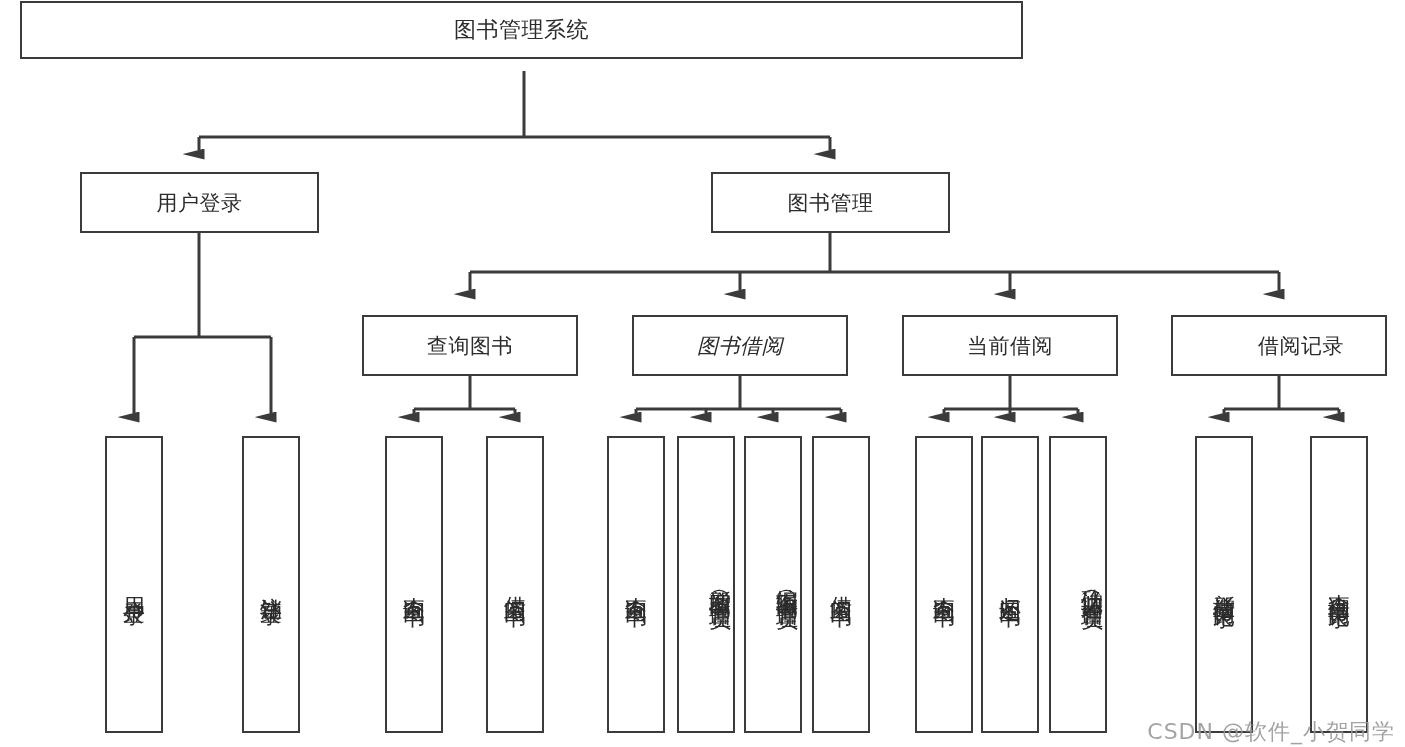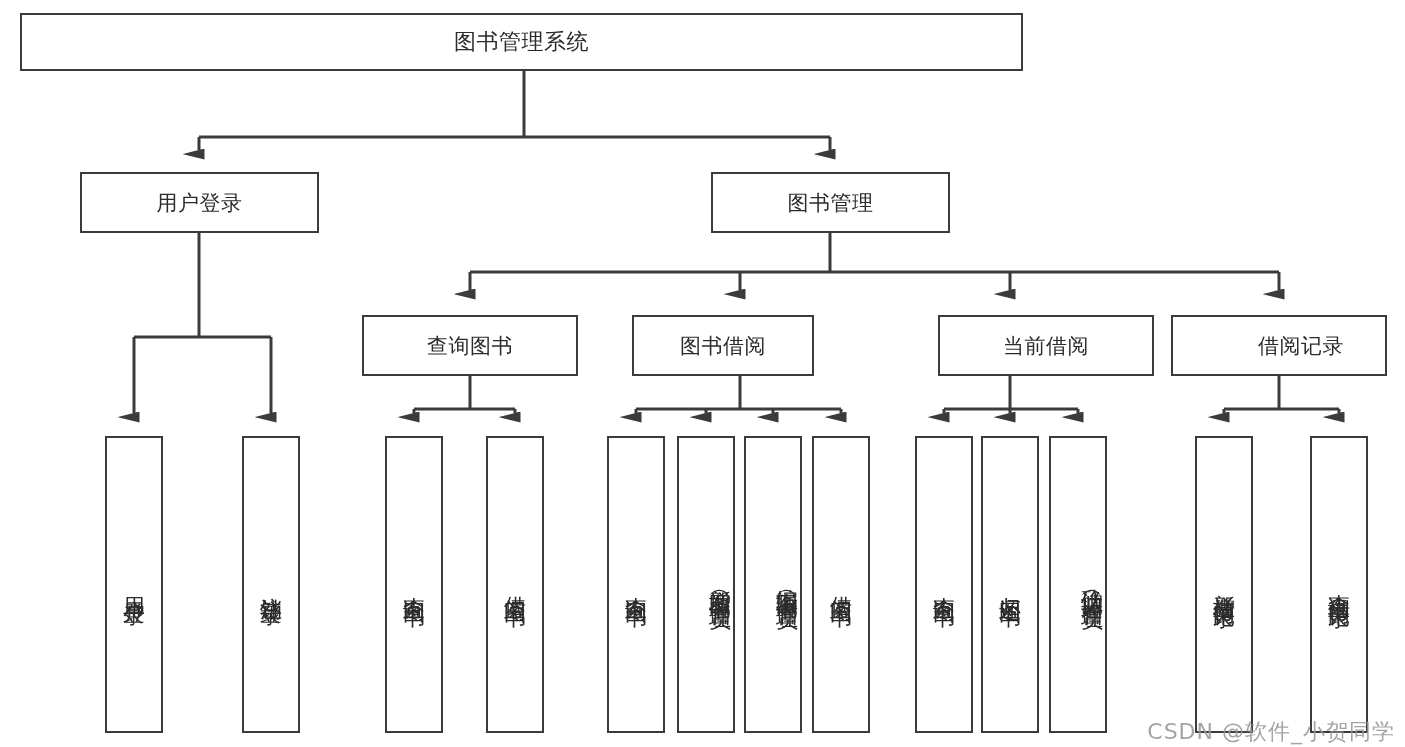--- a/index.html
+++ b/index.html
@@ -96,28 +96,28 @@
       <path d="M1010,409 L1010,413" marker-end="url(#ah)"></path>
       <path d="M1078,409 L1078,413" marker-end="url(#ah)"></path>
 
       <path d="M1279,376 L1279,409"></path>
       <path d="M1224,409 L1339,409"></path>
       <path d="M1224,409 L1224,413" marker-end="url(#ah)"></path>
       <path d="M1339,409 L1339,413" marker-end="url(#ah)"></path>
     </g>
   </svg>
 
-  <div class="node root" style="left:20px;top:13px;width:1003px;height:58px;">图书管理系统</div>
+  <div class="node root" style="left:20px;top:1px;width:1003px;height:58px;">图书管理系统</div>
 
   <div class="node h" style="left:80px;top:172px;width:239px;height:61px;">用户登录</div>
   <div class="node h" style="left:711px;top:172px;width:239px;height:61px;">图书管理</div>
 
   <div class="node h" style="left:362px;top:315px;width:216px;height:61px;">查询图书</div>
-  <div class="node h" style="left:632px;top:315px;width:182px;height:61px;">图书借阅</div>
-  <div class="node h" style="left:902px;top:315px;width:216px;height:61px;margin-left:36px;">当前借阅</div>
+  <div class="node h" style="left:632px;top:315px;width:216px;height:61px;font-style:italic;">图书借阅</div>
+  <div class="node h" style="left:902px;top:315px;width:216px;height:61px;">当前借阅</div>
   <div class="node h" style="left:1171px;top:315px;width:216px;height:61px;padding-left:44px;">借阅记录</div>
 
   <div class="node v center" style="left:105px;top:436px;width:58px;height:297px;">
     <span class="vtxt">用户登录</span>
   </div>
   <div class="node v center" style="left:242px;top:436px;width:58px;height:297px;">
     <span class="vtxt">注销登录</span>
   </div>
 
   <div class="node v center" style="left:385px;top:436px;width:58px;height:297px;">

